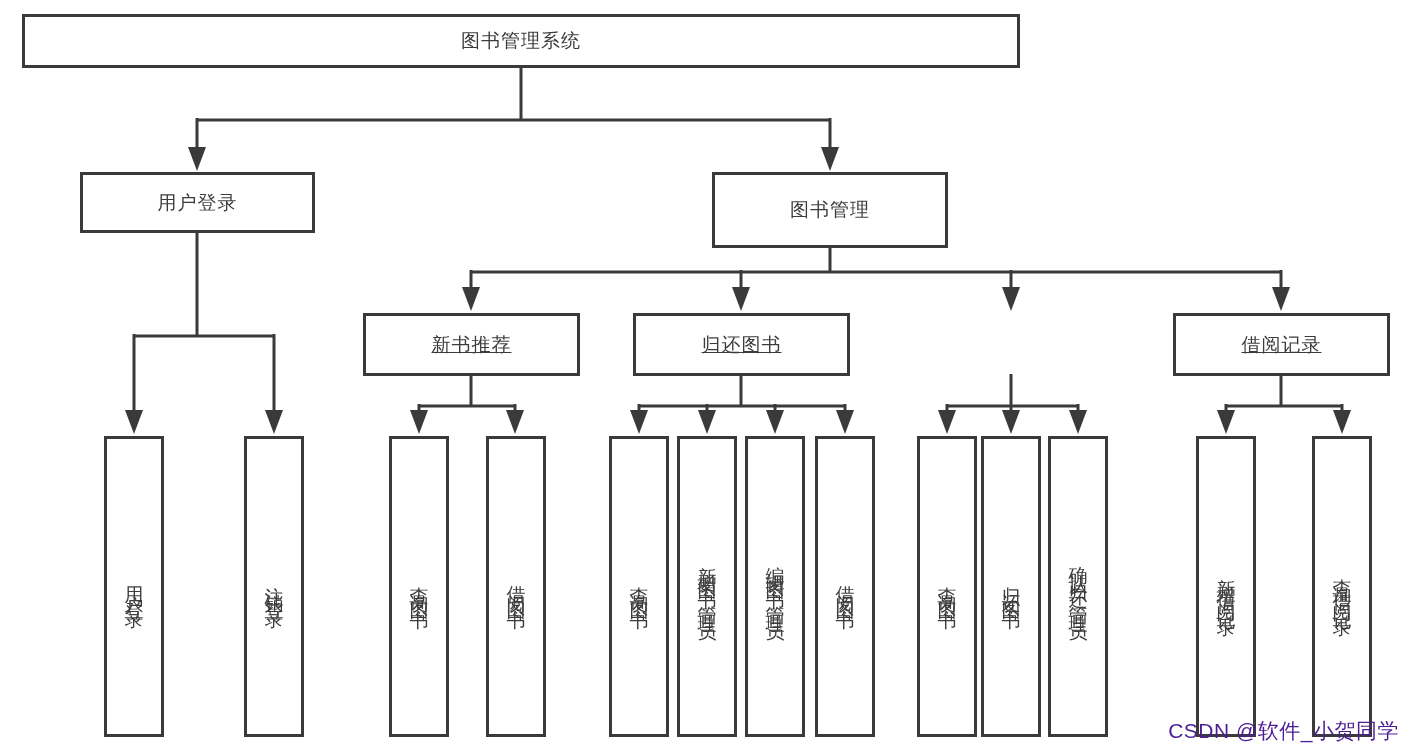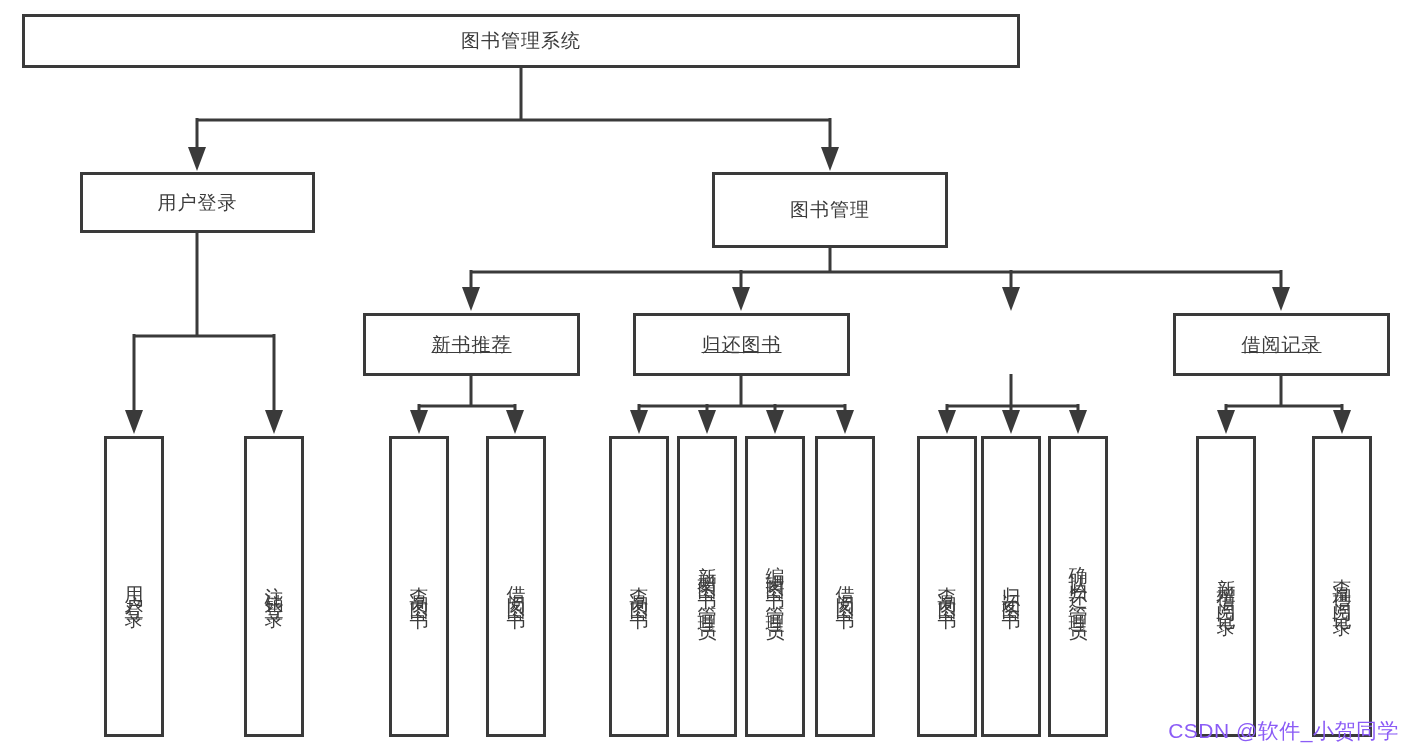--- a/index.html
+++ b/index.html
@@ -36,21 +36,21 @@
   .f-bb-add{left:677px;}
   .f-bb-edit{left:745px;}
   .f-bb-borrow{left:815px;}
   .f-cb-query{left:917px;}
   .f-cb-return{left:981px;}
   .f-cb-confirm{left:1048px;}
   .f-br-add{left:1196px;}
   .f-br-query{left:1312px;}
   .watermark{
     position:absolute;right:6px;bottom:2px;z-index:5;
-    color:#8b5cf6;font-size:21px;letter-spacing:0.5px;
+    color:#4c1d95;font-size:21px;letter-spacing:0.5px;
   }
 </style>
 </head>
 <body>
 
 <div class="canvas">
 
   <svg class="connectors" viewBox="0 0 1405 747" xmlns="http://www.w3.org/2000/svg">
     <g stroke="#3a3a3a" stroke-width="3" fill="none">
 

